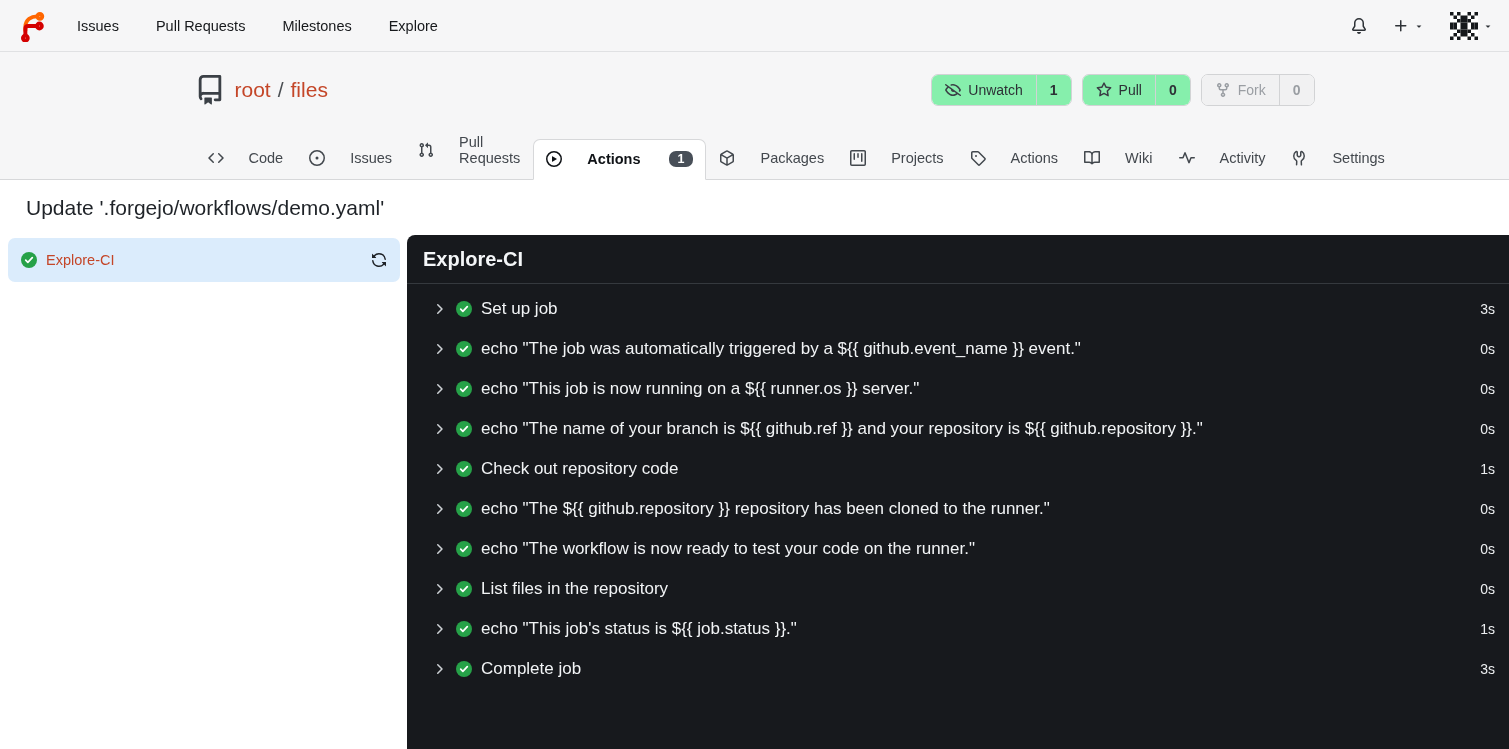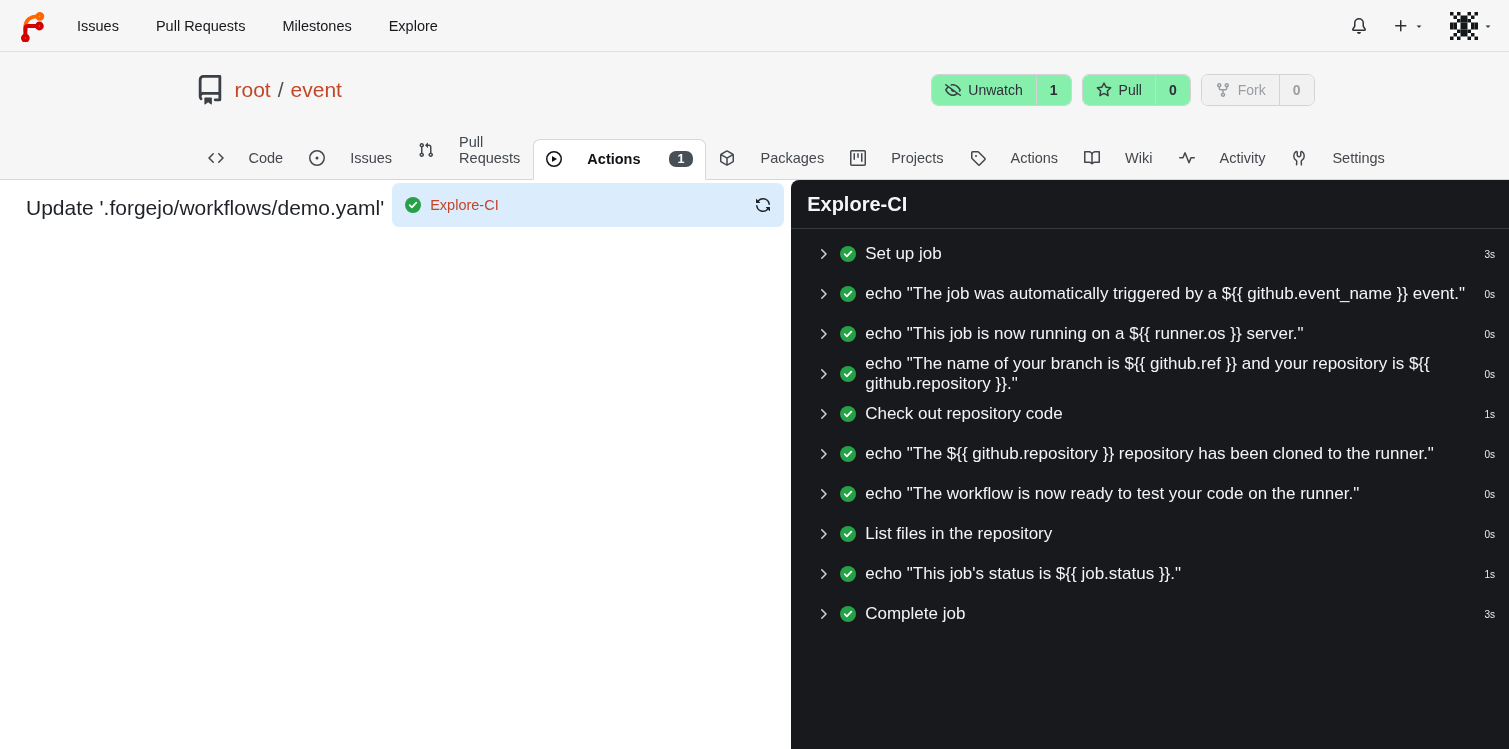--- a/index.html
+++ b/index.html
@@ -59,21 +59,21 @@
     border-radius: 7px 7px 0 0; margin-bottom: -1px; color: #101317; font-weight: 700;
   }
   .tab.active .svg-icon { color: #101317; }
   .tab.ml-auto { margin-left: auto; }
   .tab-badge {
     background: var(--badge-bg); color: #fff; font-size: 12.5px; font-weight: 700;
     border-radius: 7px; padding: 1px 9px; margin-left: 3px;
   }
 
   
-  .main { flex: 1; display: flex; flex-direction: row; background: #fff; min-height: 0; }
+  .main { flex: 1; display: flex; flex-direction: column; background: #fff; min-height: 0; }
   .page-title { font-size: 21px; font-weight: 400; color: #1f2328; margin: 16px 0 15px 26px; }
   .content-row { flex: 1; display: flex; align-items: stretch; min-height: 0; }
   .run-sidebar { width: 407px; flex: 0 0 auto; padding: 3px 7px 0 8px; }
   .job-item {
     display: flex; align-items: center; gap: 9px; height: 44px; padding: 0 13px;
     border-radius: 7px; cursor: pointer; font-size: 14.5px;
   }
   .job-item.selected { background: var(--selected-bg); }
   .job-item .job-label { color: var(--accent); }
   .job-item .rerun { margin-left: auto; color: #1f2328; cursor: pointer; }
@@ -84,21 +84,21 @@
     color: #f0f2f4; display: flex; flex-direction: column; min-height: 0;
   }
   .jp-header { padding: 13px 16px 12px; border-bottom: 1px solid #35393e; }
   .jp-title { font-size: 20px; font-weight: 600; color: #f4f6f8; }
   .jp-status { font-size: 13px; color: #e4e6e8; margin-top: 7px; }
   .jp-steps { padding-top: 5px; overflow: hidden; }
   .step-row { display: flex; align-items: center; height: 40px; padding: 0 14px 0 24px; cursor: pointer; }
   .step-chevron { color: #cdd1d5; margin-right: 9px; }
   .step-check { margin-right: 9px; }
   .step-name { font-size: 17px; color: #f2f4f6; }
-  .step-duration { margin-left: auto; font-size: 10px; color: #eceef0; }
+  .step-duration { margin-left: auto; font-size: 14px; color: #eceef0; }
 </style>
 </head>
 <body style="--accent: #c44628; --success: #26a148; --panel-bg: #17191d; --selected-bg: #dbecfc; --badge-bg: #484f58;">
 
 <header class="navbar">
   <span class="logo">
       <svg viewBox="0 0 212 212" width="100%" height="100%">
         <g fill="none" stroke-linecap="round" stroke-width="26">
           <path stroke="#ff6600" d="M62 136 V112 C62 62 104 42 138 42"></path>
           <circle stroke="#ff6600" cx="158" cy="42" r="16"></circle>
@@ -188,21 +188,21 @@
   <div class="rh-container">
     <div class="repo-title-row">
       <span class="svg-icon repo-icon">
           <svg viewBox="0 0 16 16" width="100%" height="100%" fill="currentColor" aria-hidden="true">
             <path d="M2 2.5A2.5 2.5 0 0 1 4.5 0h8.75a.75.75 0 0 1 .75.75v12.5a.75.75 0 0 1-.75.75h-2.5a.75.75 0 0 1 0-1.5h1.75v-2h-8a1 1 0 0 0-.714 1.7.75.75 0 1 1-1.072 1.05A2.495 2.495 0 0 1 2 11.5Zm10.5-1h-8a1 1 0 0 0-1 1v6.708A2.486 2.486 0 0 1 4.5 9h8ZM5 12.25a.25.25 0 0 1 .25-.25h3.5a.25.25 0 0 1 .25.25v3.25a.25.25 0 0 1-.4.2l-1.45-1.087a.249.249 0 0 0-.3 0L5.4 15.7a.25.25 0 0 1-.4-.2Z"></path>
           </svg>
         </span>
       <span class="repo-name">
         <a>root</a>
         <span class="sep">/</span>
-        <a>event</a>
+        <a>files</a>
       </span>
       <div class="repo-actions" id="repo-actions">
           <div class="btn-group">
             <span class="btn-seg">
               <span class="svg-icon">
                 <svg viewBox="0 0 16 16" width="100%" height="100%" fill="currentColor" aria-hidden="true">
                   <path d="M.143 2.31a.75.75 0 0 1 1.047-.167l14.5 10.5a.75.75 0 1 1-.88 1.214l-2.248-1.628C11.346 13.19 9.792 14 8 14c-1.981 0-3.67-.992-4.933-2.078C1.797 10.832.88 9.577.43 8.9a1.619 1.619 0 0 1 0-1.797c.353-.533.995-1.42 1.868-2.305L.31 3.357A.75.75 0 0 1 .143 2.31Zm1.536 5.622A.12.12 0 0 0 1.657 8c0 .021.006.045.022.068.412.621 1.242 1.75 2.366 2.717C5.175 11.758 6.527 12.5 8 12.5c1.195 0 2.31-.488 3.29-1.191L9.063 9.695A2 2 0 0 1 6.058 7.52L3.529 5.688a14.207 14.207 0 0 0-1.85 2.244ZM8 3.5c-.516 0-1.017.09-1.499.251a.75.75 0 1 1-.473-1.423A6.207 6.207 0 0 1 8 2c1.981 0 3.67.992 4.933 2.078 1.27 1.091 2.187 2.345 2.637 3.023a1.62 1.62 0 0 1 0 1.798c-.11.166-.248.365-.41.587a.75.75 0 1 1-1.21-.887c.148-.201.272-.382.371-.53a.119.119 0 0 0 0-.137c-.412-.621-1.242-1.75-2.366-2.717C10.825 4.242 9.473 3.5 8 3.5Z"></path>
                 </svg>
               </span>
               <span>Unwatch</span>

